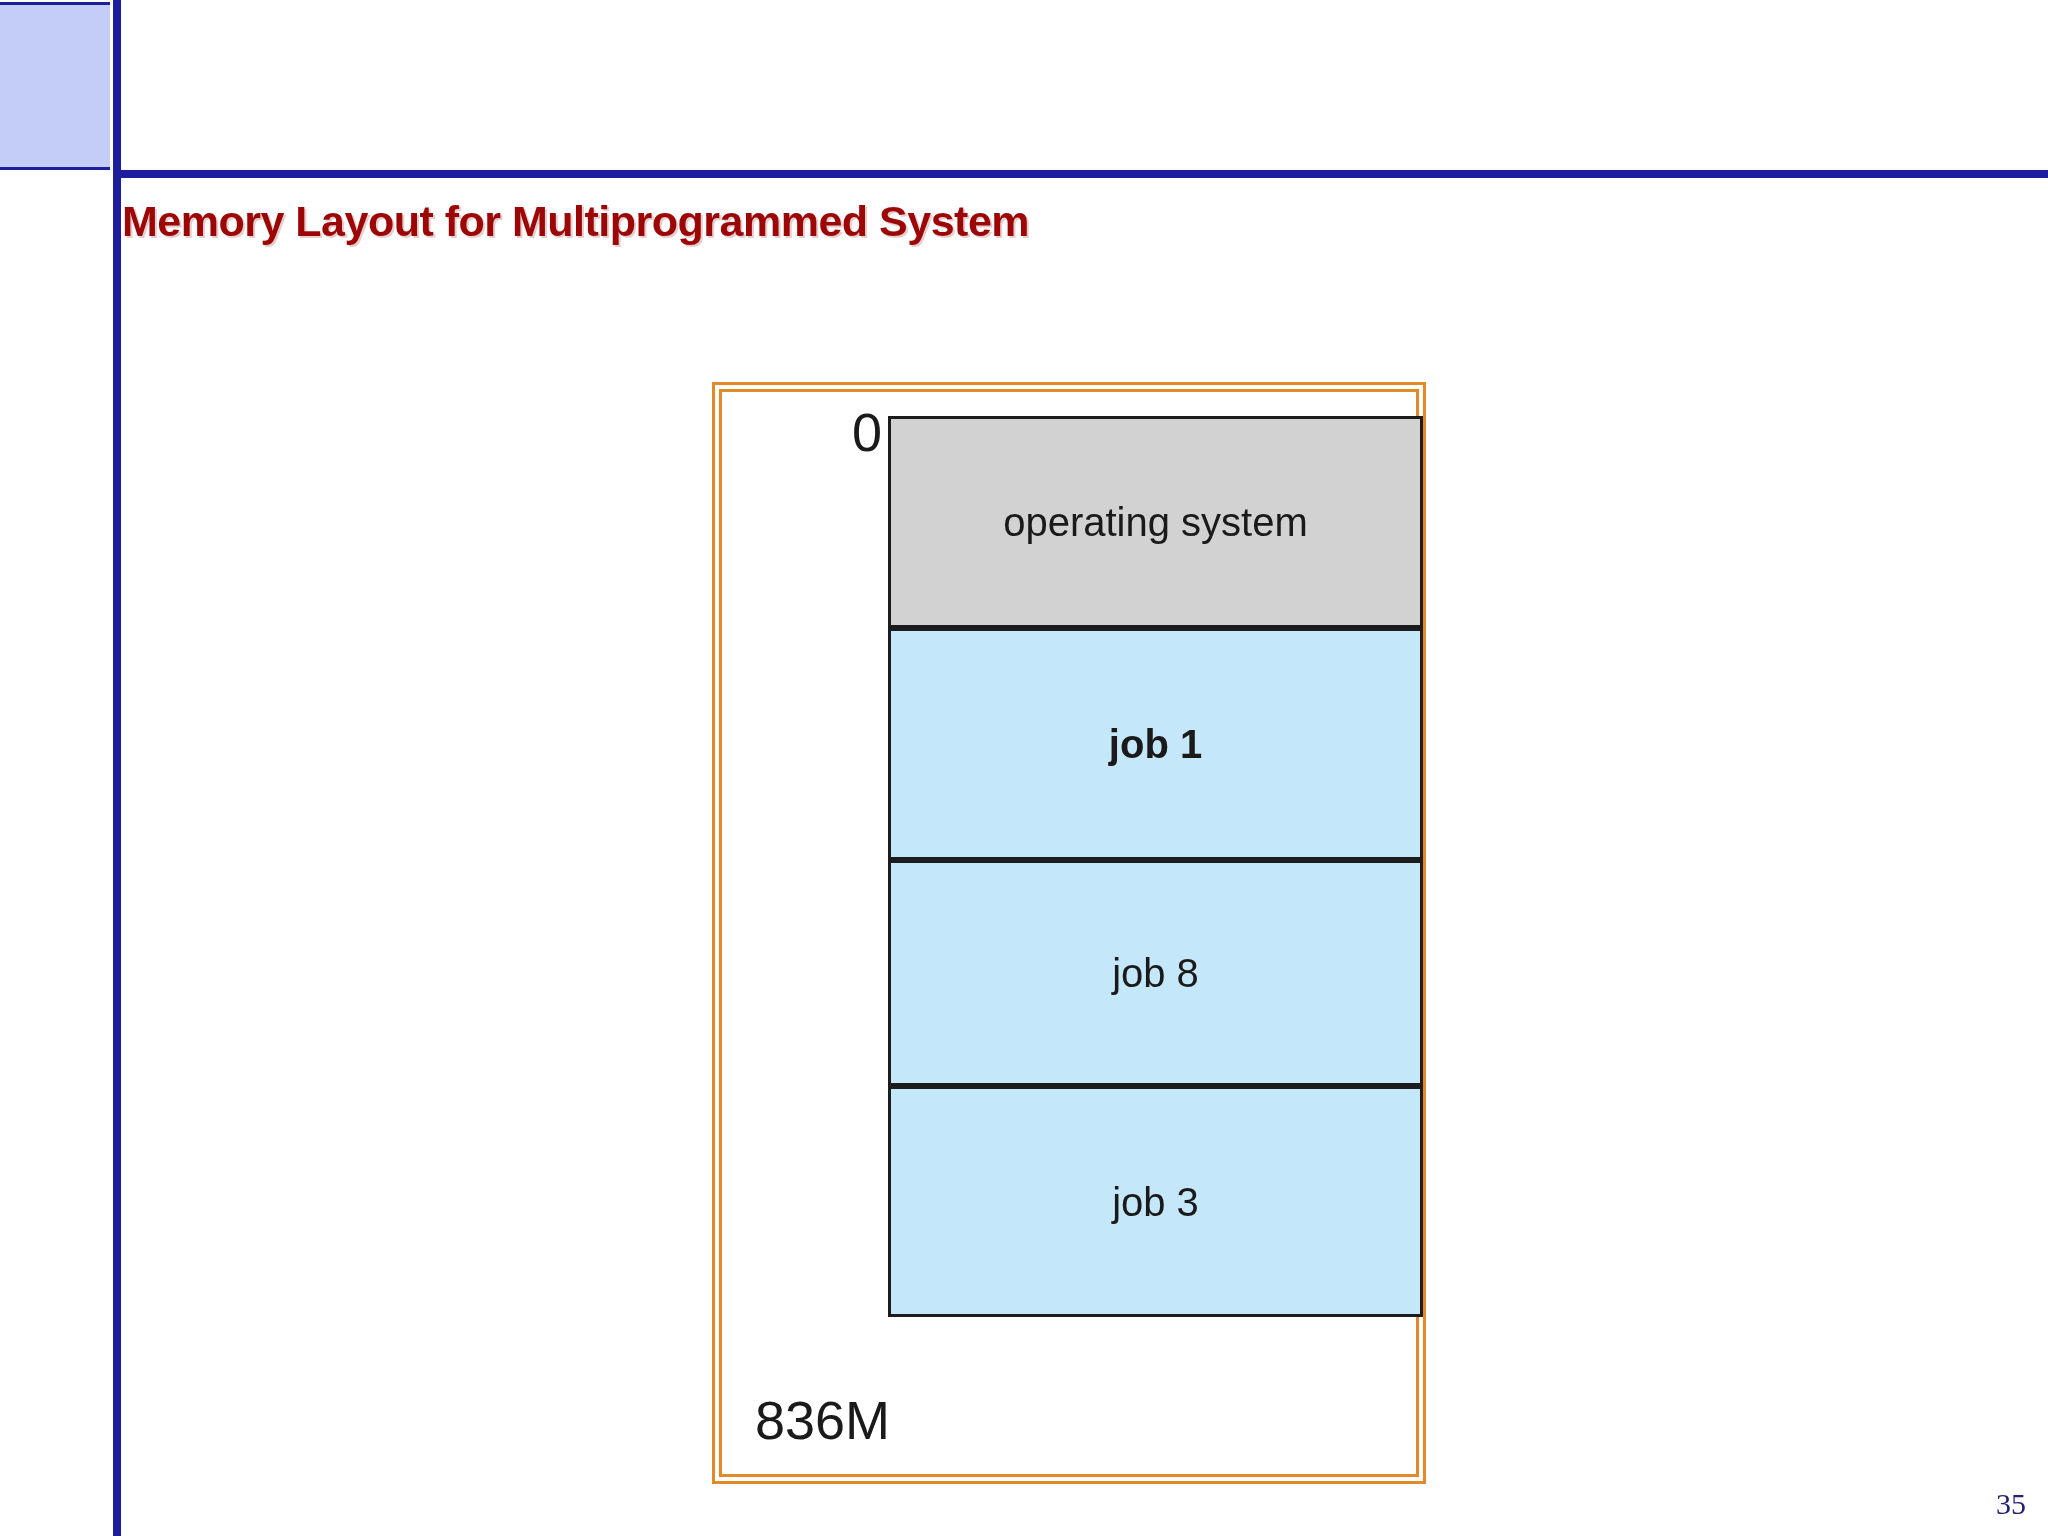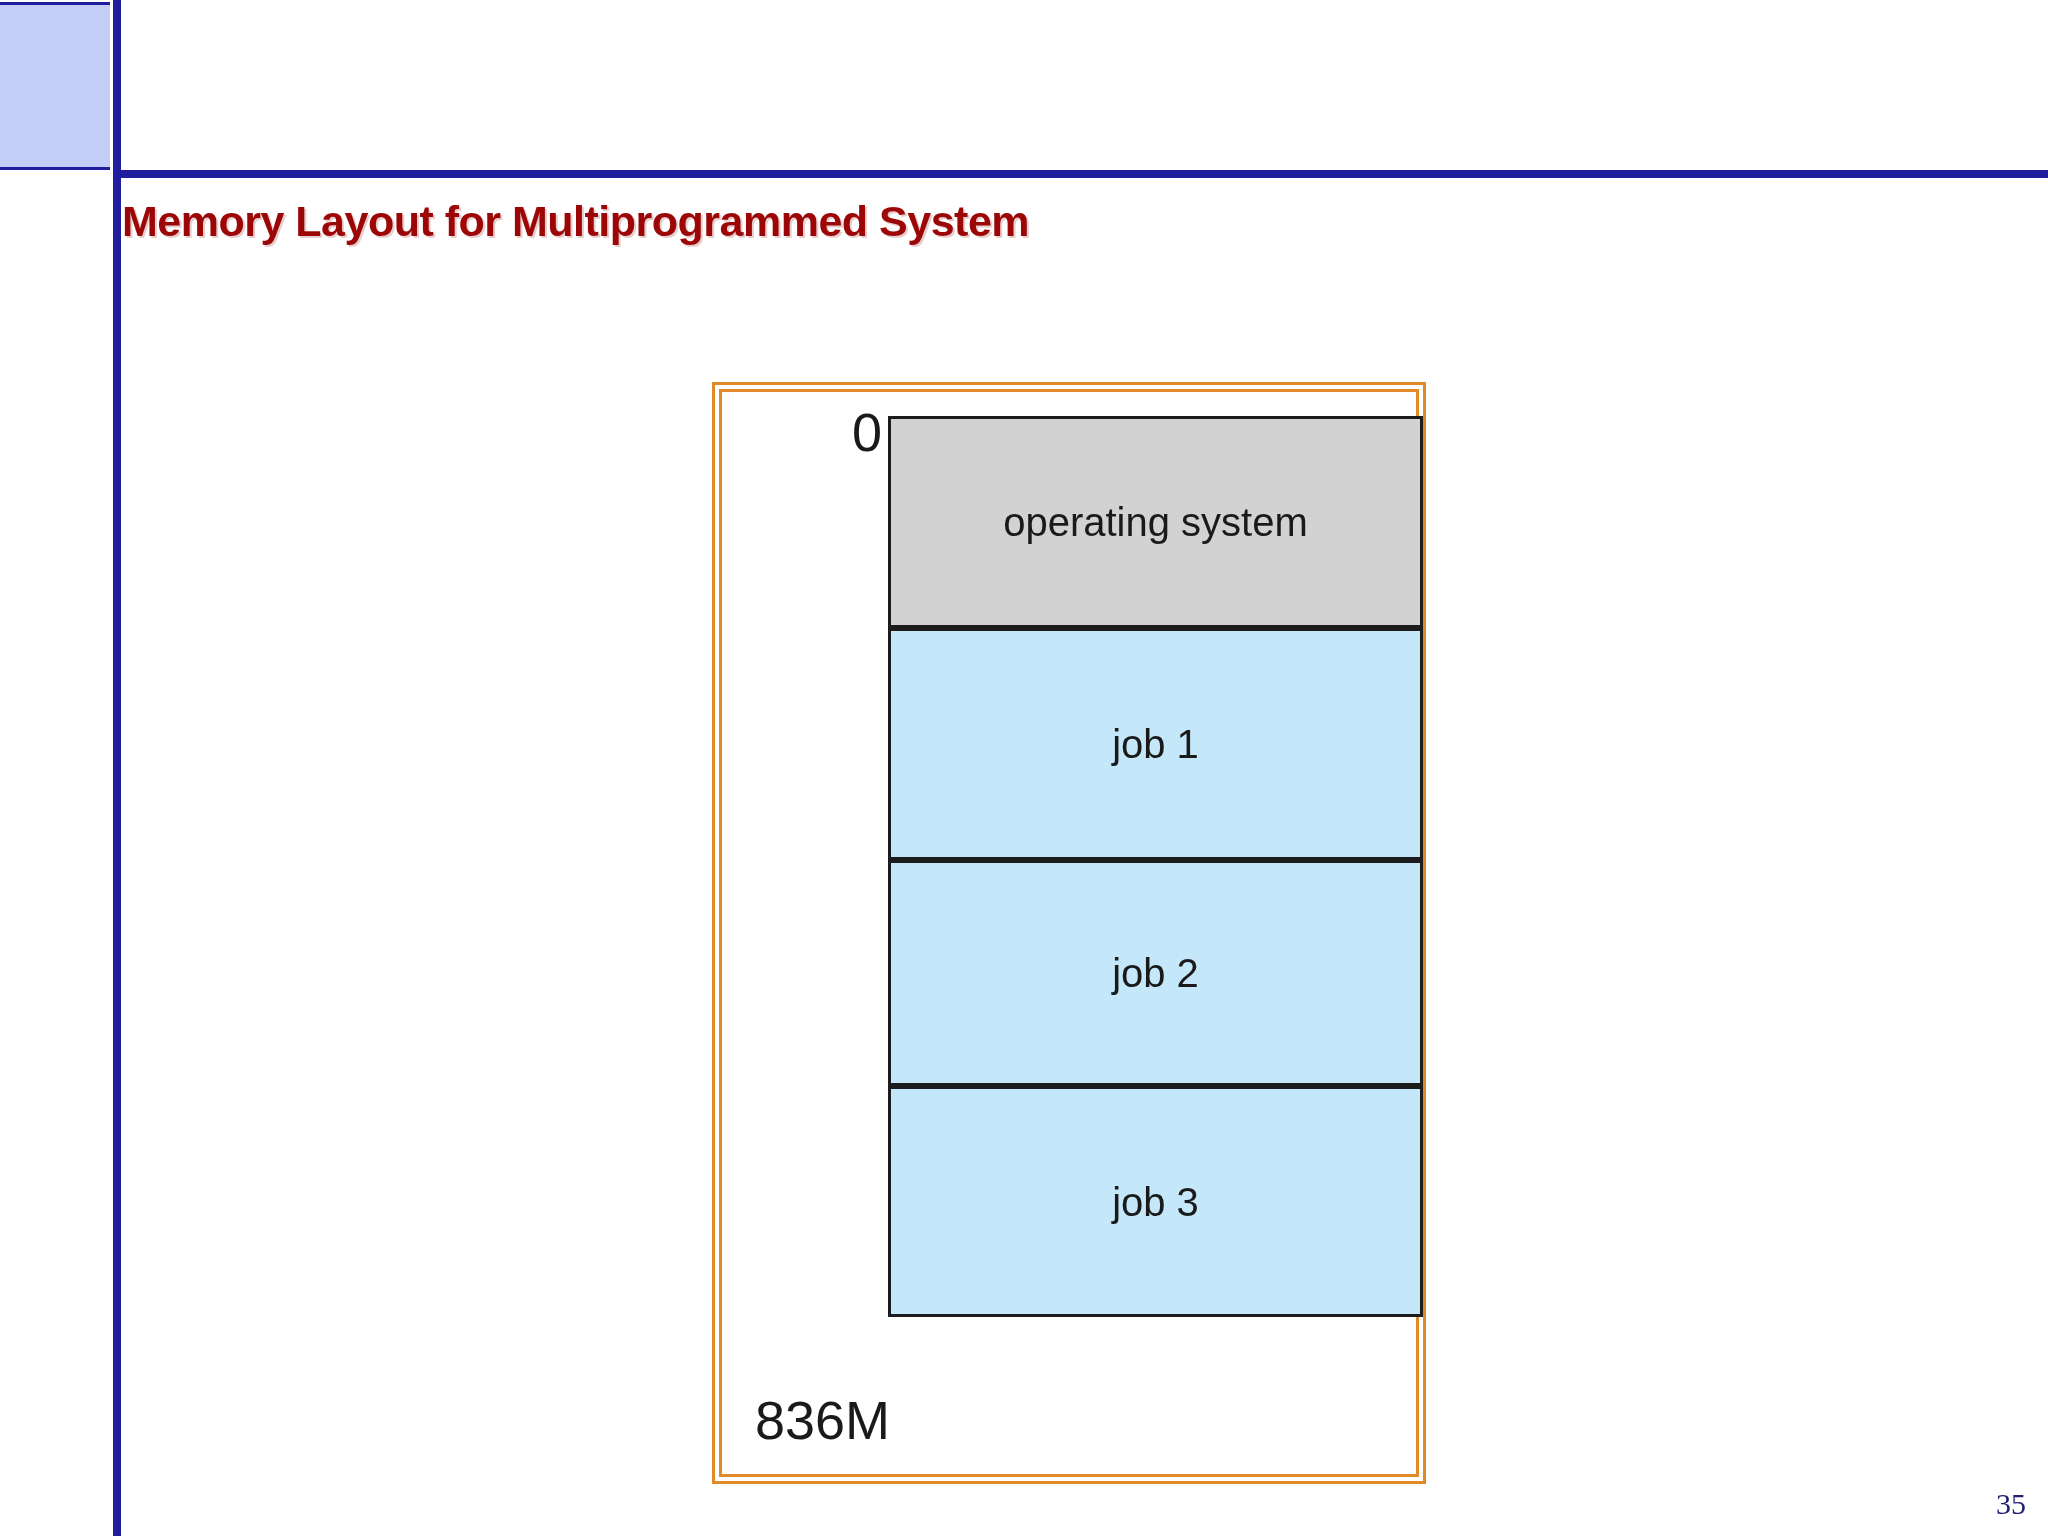--- a/index.html
+++ b/index.html
@@ -145,25 +145,25 @@
     <div class="diagram-frame-inner" style="border-color: rgb(224, 139, 39);">
 
       <div class="addr-label addr-top">0</div>
 
       <div class="addr-label addr-bottom">836M</div>
 
       <div class="mem-column">
         <div class="mem-block" style="top: 0px; height: 212px; background: rgb(210, 210, 210);">
           <span>operating system</span>
         </div>
-        <div class="mem-block" style="top: 212px; height: 232px; background: rgb(197, 231, 250);">
+        <div class="mem-block" style="top: 212px; height: 232px; background: rgb(197, 231, 250); font-weight: bold;">
           <span>job 1</span>
         </div>
         <div class="mem-block" style="top: 444px; height: 226px; background: rgb(197, 231, 250);">
-          <span>job 2</span>
+          <span>job 8</span>
         </div>
         <div class="mem-block" style="top: 670px; height: 231px; background: rgb(197, 231, 250);">
           <span>job 3</span>
         </div>
       </div>
 
     </div>
   </div>
 
   <div id="page-number" style="position:absolute; left:1960px; top:1487px; width:60px; text-align:left;

